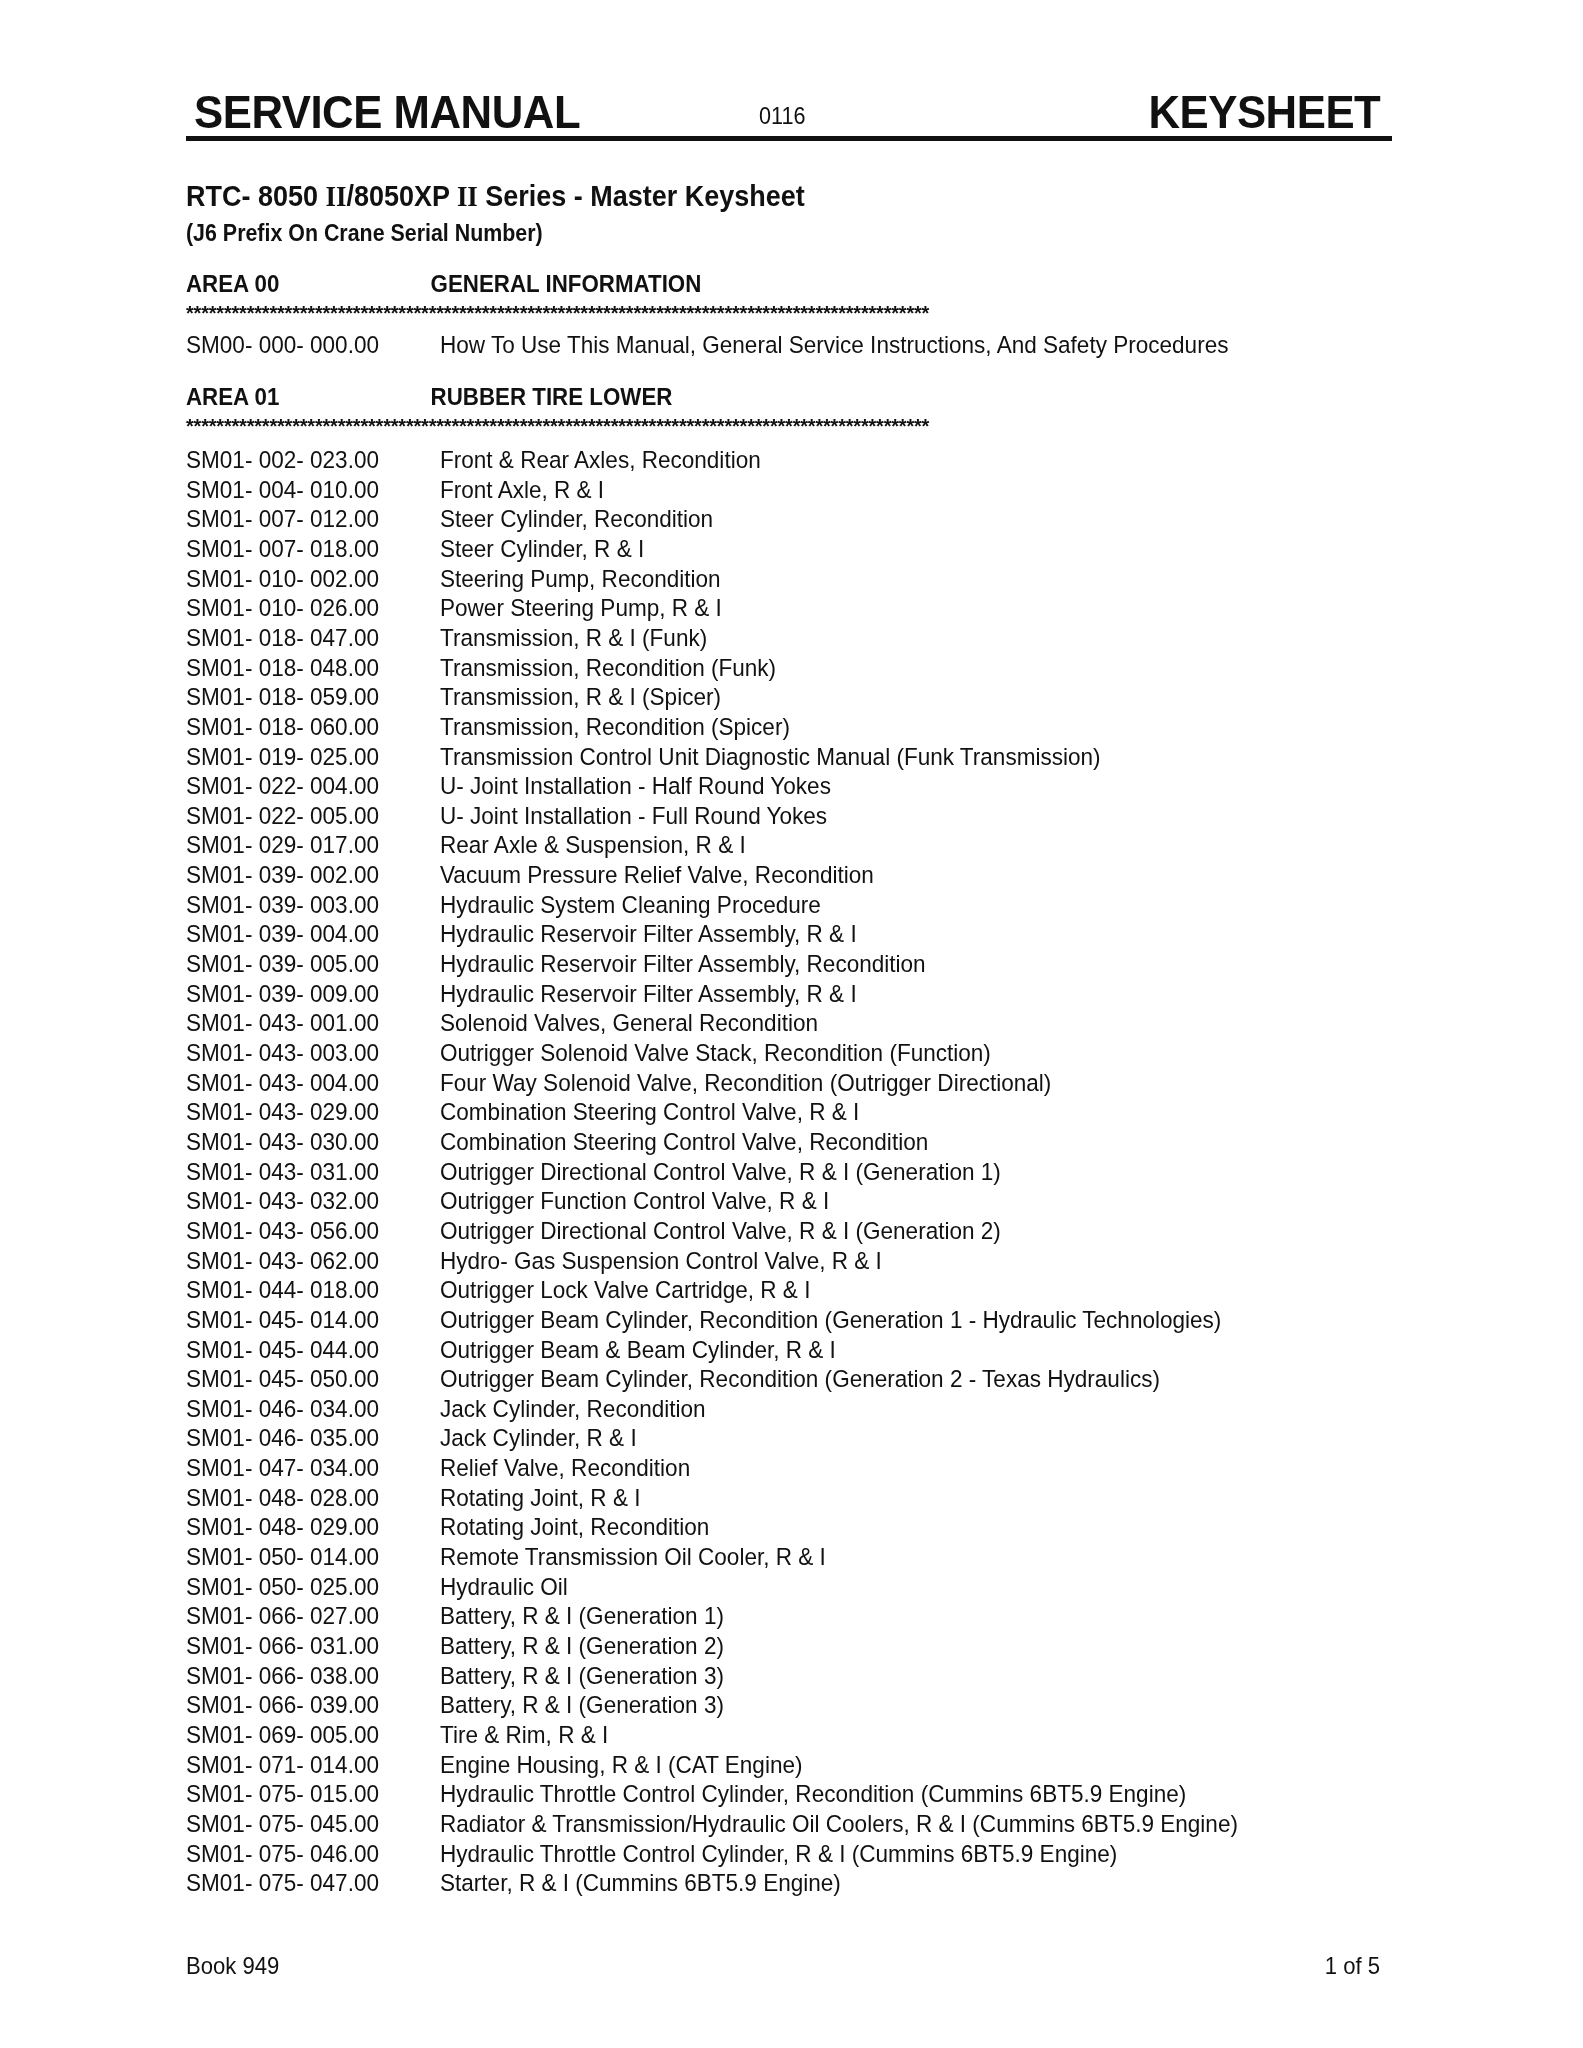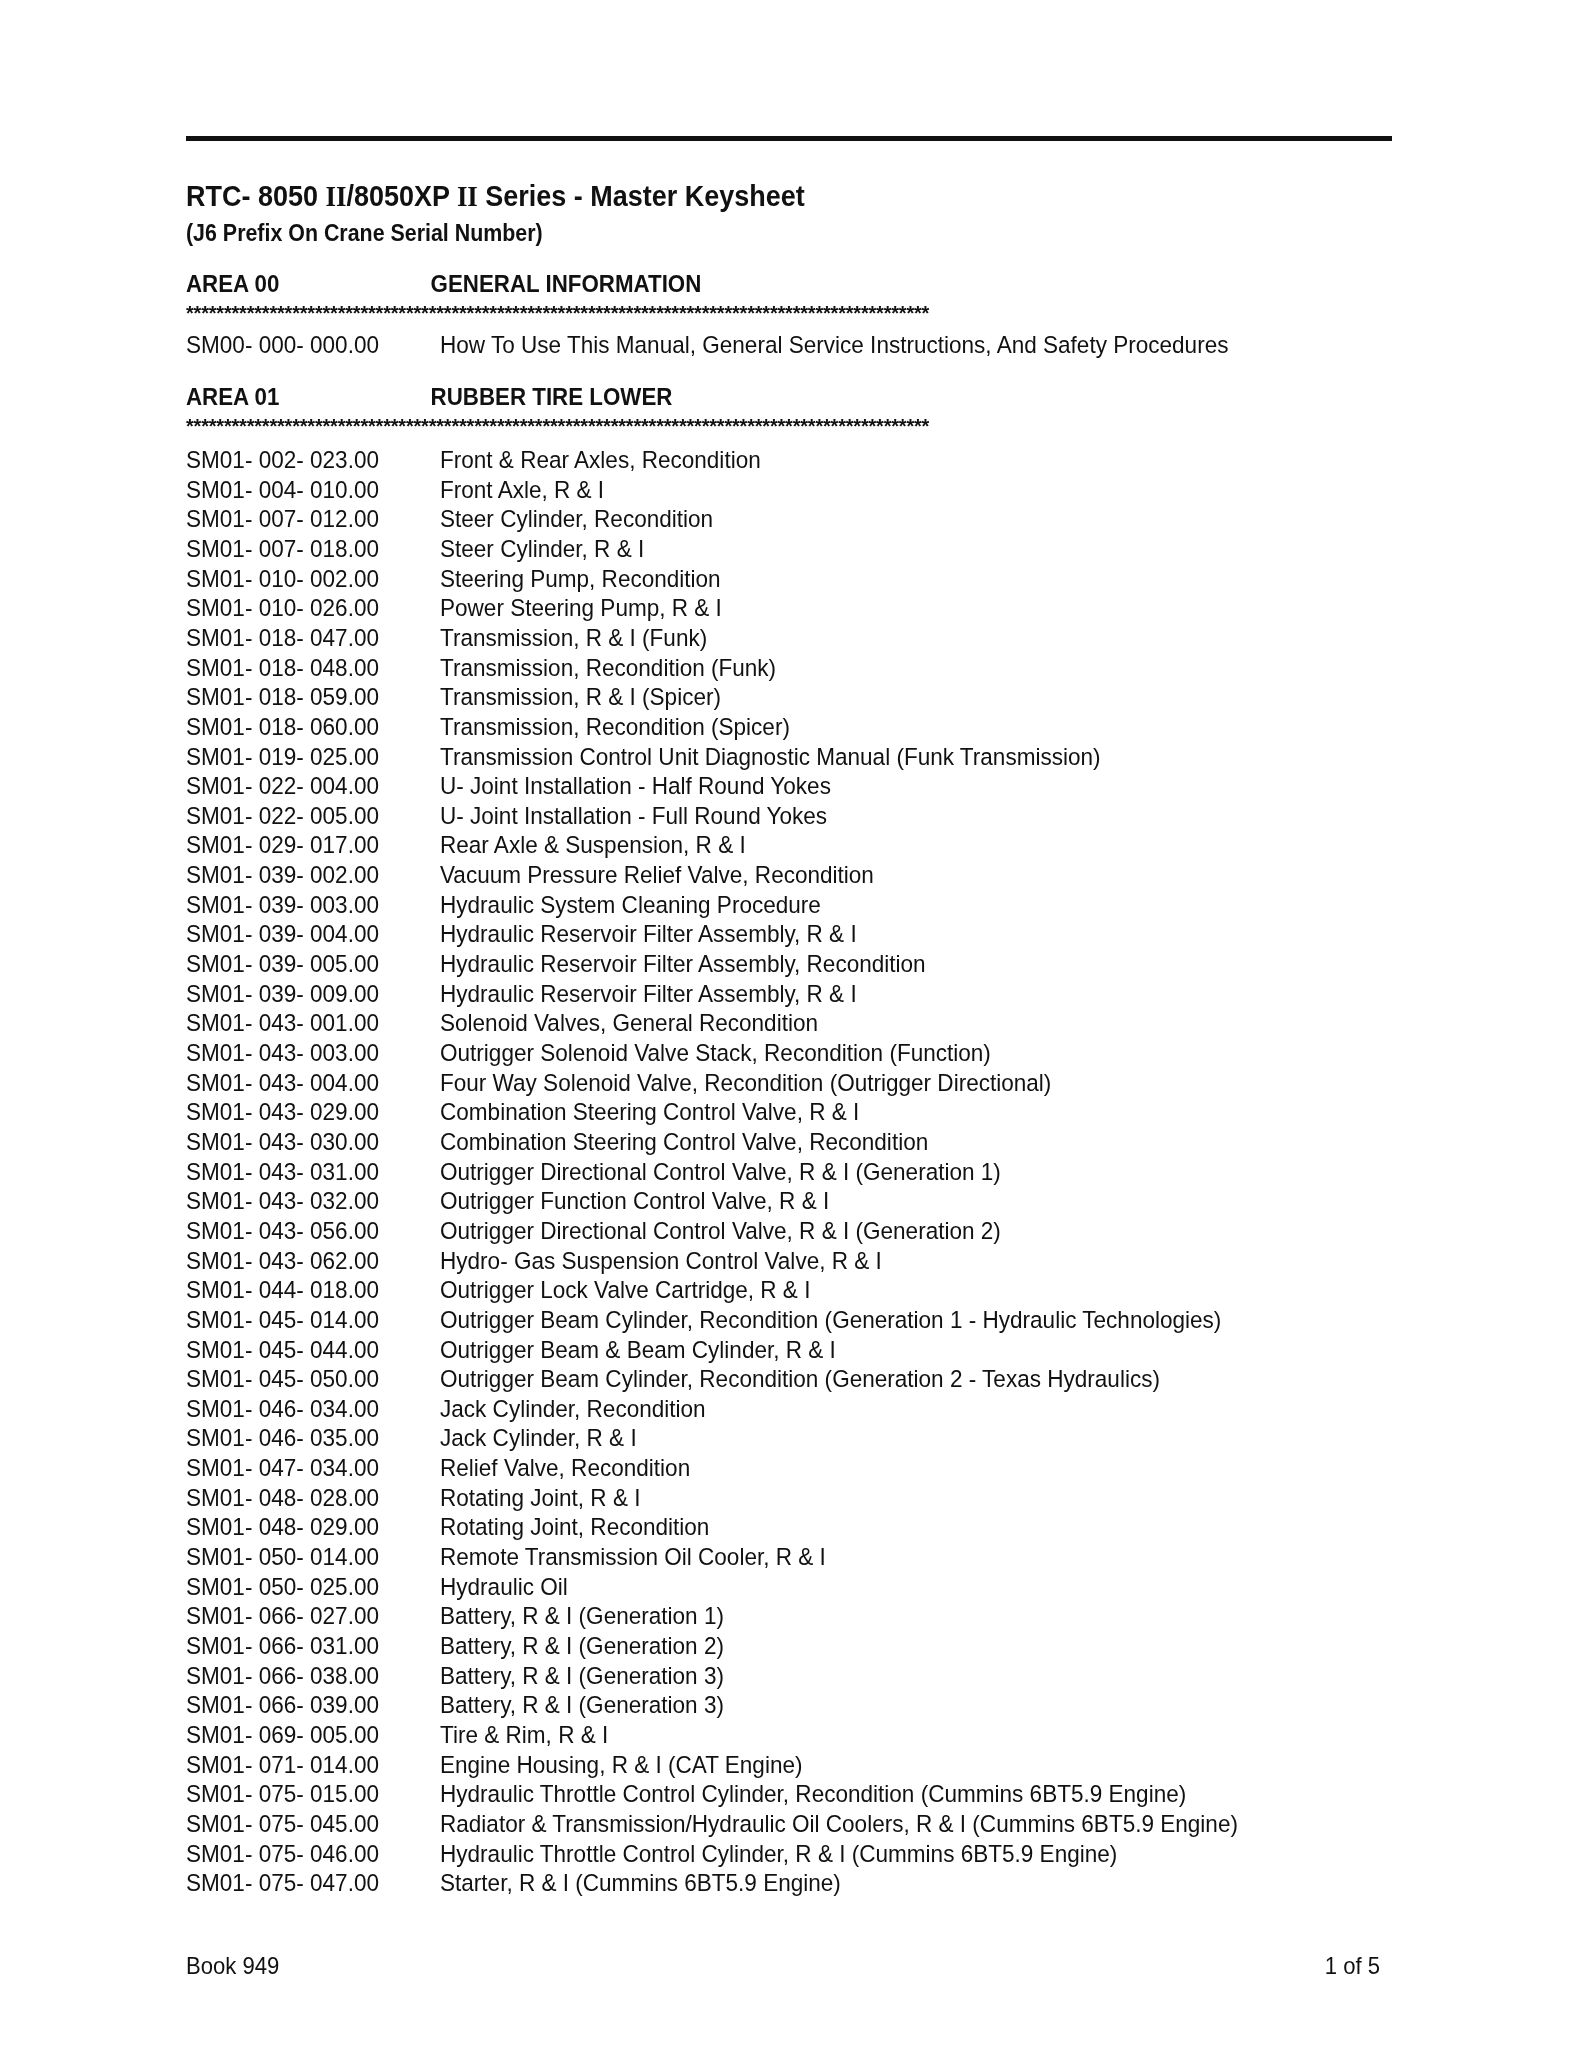--- a/index.html
+++ b/index.html
@@ -27,20 +27,25 @@
   .row .desc { position: absolute; left: 254px; transform: scaleX(0.92); transform-origin: left; }
 
   .footer-left { position: absolute; left: 0; top: 1952px; font-size: 24px; transform: scaleX(0.92); transform-origin: left; }
   .footer-right { position: absolute; right: 12px; top: 1952px; font-size: 24px; transform: scaleX(0.92); transform-origin: right; }
 </style>
 </head>
 <body>
 
 <div class="page">
 
+  <div class="hdr">
+    <div class="hdr-left">SERVICE MANUAL</div>
+    <div class="hdr-mid">0116</div>
+    <div class="hdr-right">KEYSHEET</div>
+  </div>
   <div class="hdr-rule"></div>
 
   <div class="title"><span>RTC- 8050 </span><span class="roman">II</span><span>/8050XP </span><span class="roman">II</span><span> Series -  Master Keysheet</span></div>
   <div class="subtitle">(J6 Prefix On Crane Serial Number)</div>
 
   <div class="area-head" style="top:270px;">
     <span class="area-num">AREA   00</span>
     <span class="area-name">GENERAL INFORMATION</span>
   </div>
   <div class="stars" style="top:303px;">**************************************************************************************************</div>

